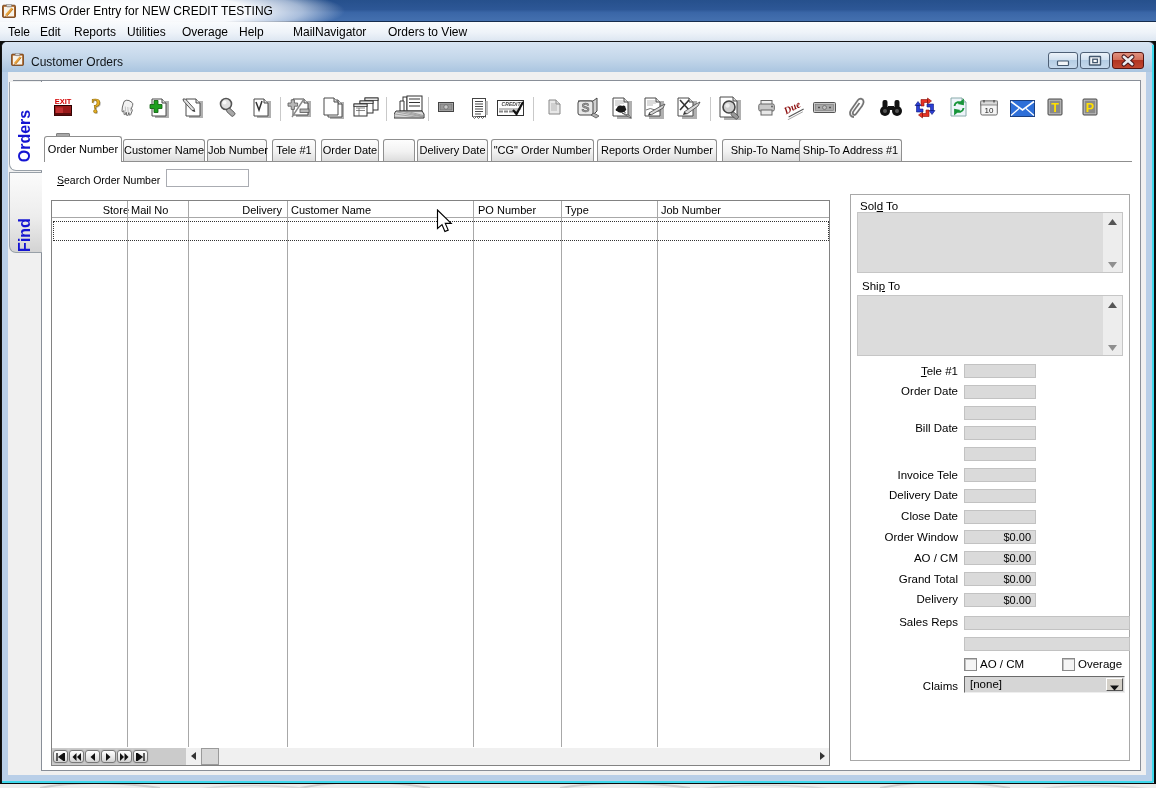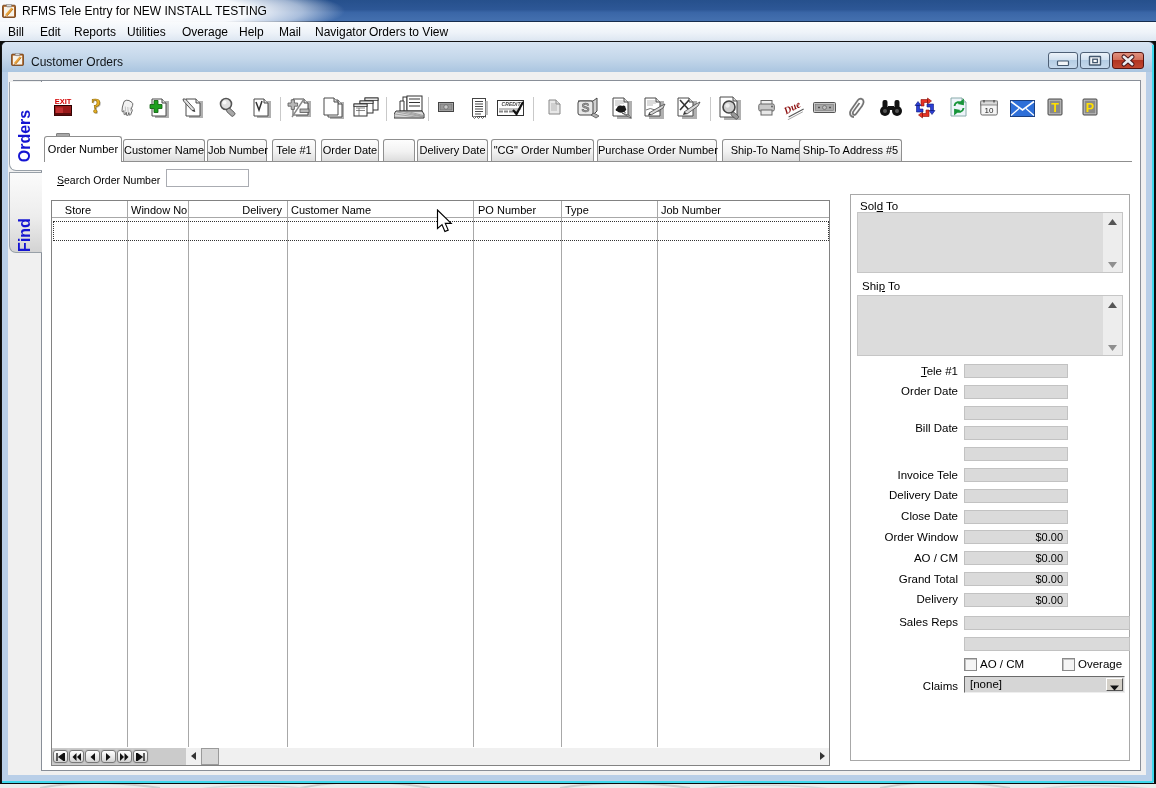--- a/index.html
+++ b/index.html
@@ -69,21 +69,21 @@
   #thumb{left:201px;top:748px;width:18px;height:17px;background:#d7d7d7;
     border:1px solid #9a9a9a;box-sizing:border-box;}
   #rpanel{left:850px;top:194px;width:280px;height:567px;border:1px solid #a8a8a8;
     background:#fff;box-sizing:border-box;}
   .rlbl{position:absolute;font-size:11.5px;color:#000;white-space:nowrap;}
   .rlblr{position:absolute;font-size:11.5px;color:#000;white-space:nowrap;
     width:100px;text-align:right;}
   .gbox{position:absolute;left:857px;width:266px;background:#dcdcdc;
     border:1px solid #c6c6c6;box-sizing:border-box;}
   .gscroll{position:absolute;left:1103px;width:19px;background:#ededed;}
-  .fld{position:absolute;left:964px;width:104px;height:14px;background:#dadada;
+  .fld{position:absolute;left:964px;width:72px;height:14px;background:#dadada;
     border:1px solid #c2c2c2;box-sizing:border-box;font-size:11px;color:#000;
     text-align:right;padding-right:4px;line-height:12px;}
   .cb{position:absolute;width:13px;height:13px;background:#f5f5f5;
     border:1px solid #8a8a8a;box-sizing:border-box;
     box-shadow:inset 1px 1px 0 #c0c0c0;}
   #claims{left:964px;top:676px;width:161px;height:17px;background:#d6d6d6;
     border-top:1px solid #6a6a6a;border-left:1px solid #6a6a6a;
     border-bottom:1px solid #eee;border-right:1px solid #eee;
     box-sizing:border-box;font-size:11.5px;line-height:15px;padding-left:5px;color:#000;}
   #claimsbtn{left:1106px;top:678px;width:17px;height:13px;background:#d4d0c8;
@@ -99,31 +99,31 @@
 
 <svg class="abs" style="left:2px;top:4px" width="14" height="14" viewBox="0 0 14 14">
 <rect x="0.5" y="1.2" width="13" height="12.3" rx="1.2" fill="#a96226" stroke="#6b3a10" stroke-width="0.8"></rect>
 <rect x="2" y="2.8" width="10" height="9.6" fill="#f7f3ea"></rect>
 <rect x="4.5" y="0.2" width="5" height="2.6" rx="0.9" fill="#d8d8d8" stroke="#777" stroke-width="0.7"></rect>
 <line x1="4.2" y1="11.3" x2="10.3" y2="4.2" stroke="#e8a33d" stroke-width="2.4"></line>
 <line x1="5.2" y1="11.8" x2="11" y2="5" stroke="#c27b1e" stroke-width="1"></line>
 <path d="M3,12.8 L5,12 L3.8,10.8 Z" fill="#caa06a"></path>
 <path d="M3,12.8 L3.9,12.45 L3.45,11.9 Z" fill="#222"></path>
 </svg>
-<div class="abs" id="titletext">RFMS Tele Entry for NEW INSTALL TESTING</div>
+<div class="abs" id="titletext">RFMS Order Entry for NEW CREDIT TESTING</div>
 <div class="abs" id="menubar"></div>
-<div class="mi" style="left:8px">Bill</div>
+<div class="mi" style="left:8px">Tele</div>
 <div class="mi" style="left:40px">Edit</div>
 <div class="mi" style="left:74px">Reports</div>
 <div class="mi" style="left:127px">Utilities</div>
 <div class="mi" style="left:182px">Overage</div>
 <div class="mi" style="left:239px">Help</div>
-<div class="mi" style="left:279px">Mail</div>
+<div class="mi" style="left:293px">Mail</div>
 <div class="mi" style="left:315px">Navigator</div>
-<div class="mi" style="left:369px">Orders to View</div>
+<div class="mi" style="left:388px">Orders to View</div>
 <div class="abs" id="frame"></div>
 <div class="abs" id="cyanR"></div>
 <div class="abs" id="cyanB"></div>
 <div class="abs" id="blackR"></div>
 <div class="abs" id="blackB"></div>
 <div class="abs" id="desk"></div>
 <div class="abs" style="left:8px;top:773px;width:1138px;height:1px;background:#9aa1a9"></div>
 <div class="abs" id="childbar"></div>
 <div class="abs" id="client"></div>
 <svg class="abs" style="left:11px;top:53px" width="13" height="13" viewBox="0 0 14 14">
@@ -365,29 +365,29 @@
     </svg>
 <div class="abs grip"></div>
 <div class="tab tabsel" style="left:44px;width:78px">Order Number</div>
 <div class="tab" style="left:123px;width:82px">Customer Name</div>
 <div class="tab" style="left:207px;width:60px">Job Number</div>
 <div class="tab" style="left:272px;width:44px">Tele #1</div>
 <div class="tab" style="left:321px;width:58px">Order Date</div>
 <div class="tab" style="left:383px;width:32px"></div>
 <div class="tab" style="left:417px;width:71px">Delivery Date</div>
 <div class="tab" style="left:491px;width:103px">"CG" Order Number</div>
-<div class="tab" style="left:597px;width:120px">Purchase Order Number</div>
+<div class="tab" style="left:597px;width:120px">Reports Order Number</div>
 <div class="tab" style="left:722px;width:87px">Ship-To Name</div>
-<div class="tab" style="left:799px;width:103px">Ship-To Address #5</div>
+<div class="tab" style="left:799px;width:103px">Ship-To Address #1</div>
 <div class="abs" id="tabline"></div>
 <div class="abs" id="searchlbl"><span style="text-decoration:underline">S</span>earch Order Number</div>
 <div class="abs" id="searchbox"></div>
 <div class="abs" id="tbl"></div>
-<div class="th" style="left:43px;width:70px;text-align:center">Store</div>
-<div class="th" style="left:131px">Window No</div>
+<div class="th" style="left:59px;width:70px;text-align:right">Store</div>
+<div class="th" style="left:131px">Mail No</div>
 <div class="th" style="left:212px;width:70px;text-align:right">Delivery</div>
 <div class="th" style="left:291px">Customer Name</div>
 <div class="th" style="left:478px">PO Number</div>
 <div class="th" style="left:565px">Type</div>
 <div class="th" style="left:661px">Job Number</div>
 <div class="cline" style="left:127px"></div>
 <div class="cline" style="left:188px"></div>
 <div class="cline" style="left:287px"></div>
 <div class="cline" style="left:473px"></div>
 <div class="cline" style="left:561px"></div>

